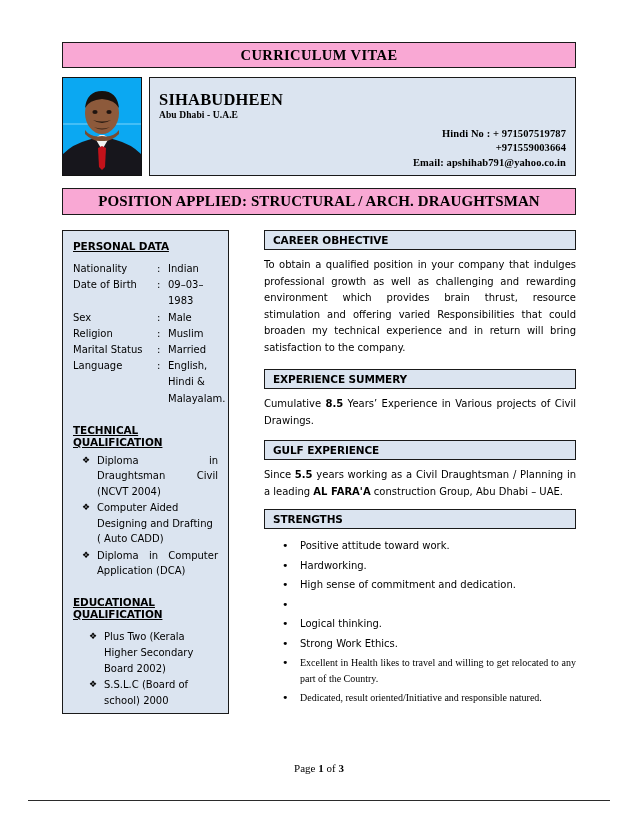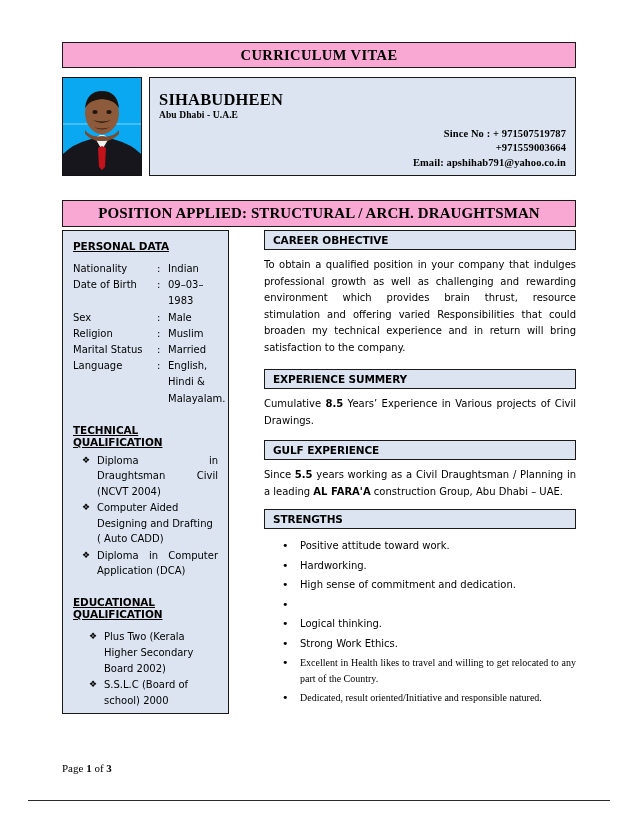--- a/index.html
+++ b/index.html
@@ -96,21 +96,21 @@
     font-weight: bold;
     font-size: 10.5px;
     line-height: 1.38;
     letter-spacing: 0.1px;
   }
 
   
   .position-bar {
     position: absolute;
     left: 62px;
-    top: 200px;
+    top: 188px;
     width: 514px;
     height: 27px;
     display: flex;
     align-items: center;
     justify-content: center;
   }
   .position-bar-text {
     font-family: "Liberation Serif", serif;
     font-weight: bold;
     font-size: 15px;
@@ -217,21 +217,21 @@
   }
   .str-text { flex: 1; }
   .str-text.just { text-align: justify; font-family: Liberation Serif, serif; }
 
   
   .footer {
     position: absolute;
     left: 62px;
     top: 762px;
     width: 514px;
-    text-align: left;
+    text-align: center;
     font-family: "Liberation Serif", serif;
     font-size: 11px;
   }
   .footer b { font-weight: bold; }
 
   .bottom-rule {
     position: absolute;
     left: 28px;
     top: 800px;
     width: 582px;
@@ -263,21 +263,21 @@
       <path d="M31 49 Q39 52 47 49 Q39 54 31 49 Z" fill="#3a2417"></path>
       <path d="M22 52 Q28 60 39 58 Q50 60 56 52 L56 56 Q48 64 39 63 Q30 64 22 56 Z" fill="#7a4c31"></path>
     </svg>
   </div>
 
   <div class="namebox">
     <div class="name">SIHABUDHEEN</div>
     <div class="sub-name">Abu Dhabi - U.A.E</div>
     <div class="contact">
       <div>
-        <span>Since No   :</span>
+        <span>Hindi No   :</span>
         <span>+ 971507519787</span>
       </div>
       <div>+971559003664</div>
       <div>
         <span>Email:</span>
         <span>apshihab791@yahoo.co.in</span>
       </div>
     </div>
   </div>
 

